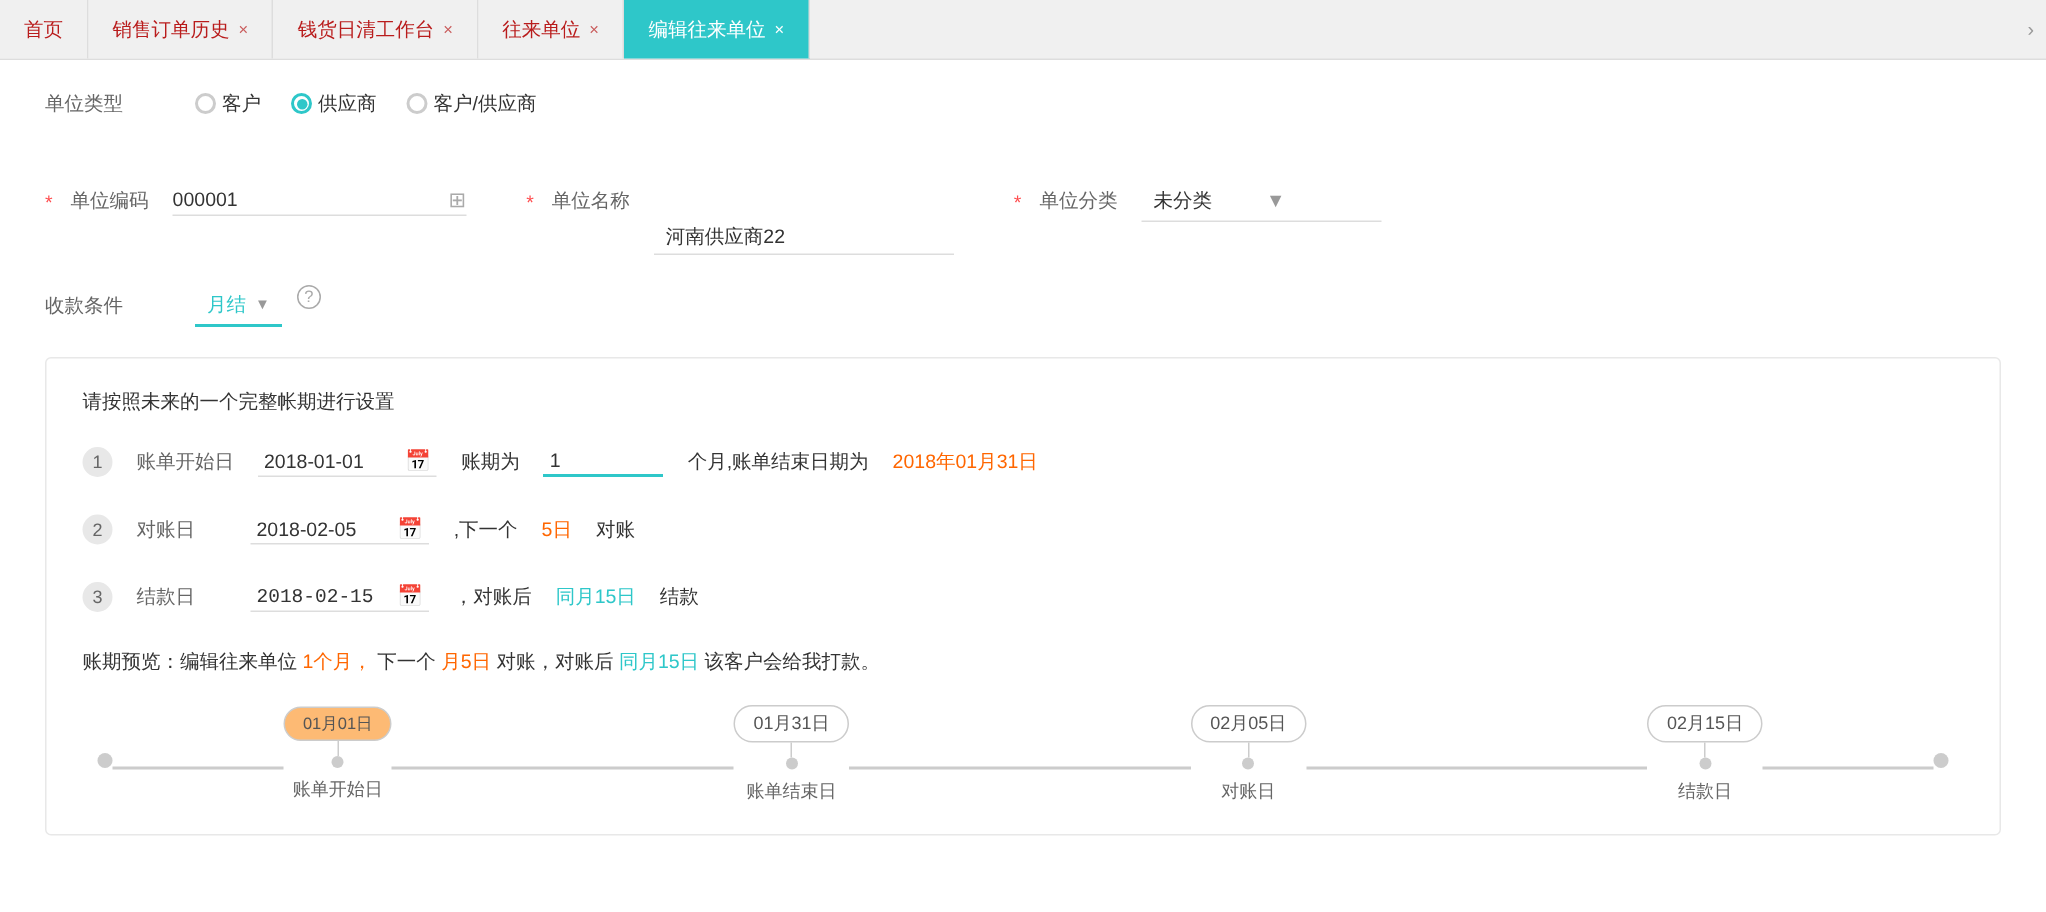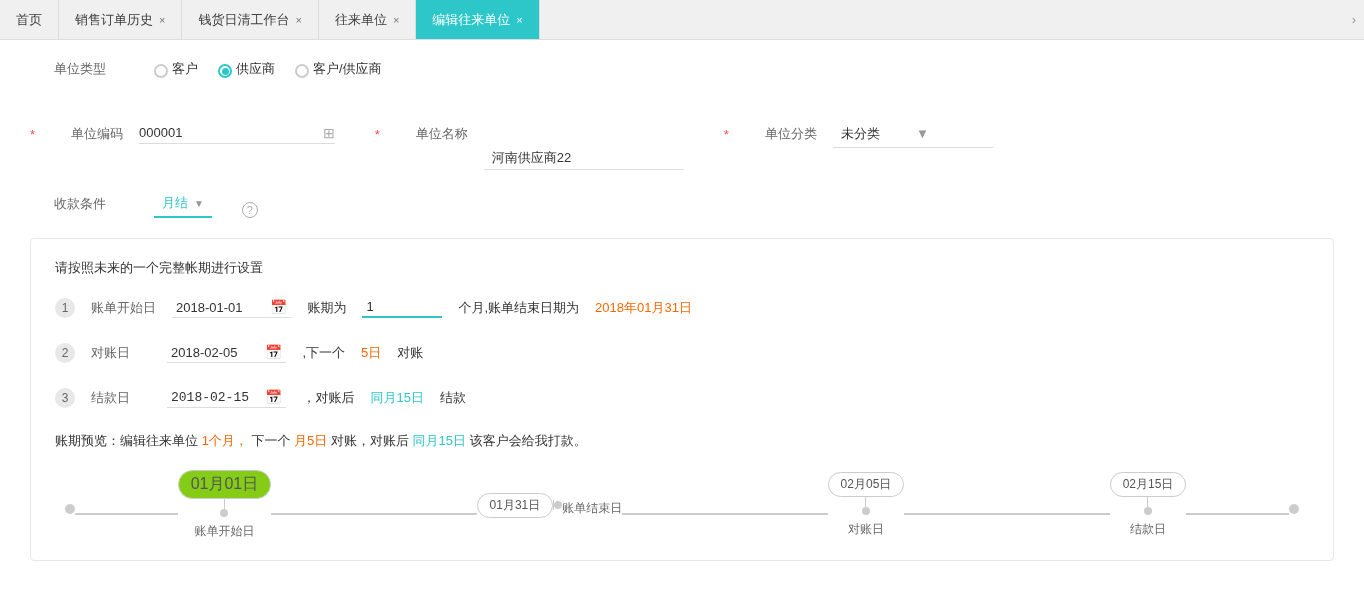--- a/index.html
+++ b/index.html
@@ -13,21 +13,21 @@
       border-bottom: 1px solid #ddd;
       height: 40px;
       position: relative;
     }
     .tab {
       display: flex;
       align-items: center;
       padding: 0 16px;
       cursor: pointer;
       font-size: 13px;
-      color: #404040;
+      color: #b91c1c;
       border-right: 1px solid #ddd;
       background: #f0f0f0;
       gap: 6px;
       white-space: nowrap;
     }
     .tab:first-child { border-left: none; }
     .tab.active {
       background: #2ec7c9;
       color: #fff;
     }
@@ -62,36 +62,35 @@
       display: flex;
       align-items: center;
       margin-bottom: 20px;
       gap: 40px;
     }
 
     .form-label {
       color: #666;
       font-size: 13px;
       margin-right: 8px;
-      margin-left: 24px;
     }
     .required-star {
       color: #ff4d4f;
       margin-right: 4px;
     }
 
     
     .radio-group {
       display: flex;
       align-items: center;
       gap: 20px;
     }
     .radio-item {
       display: flex;
-      align-items: flex-end;
+      align-items: center;
       gap: 4px;
       cursor: pointer;
     }
     .radio-circle {
       width: 14px;
       height: 14px;
       border-radius: 50%;
       border: 2px solid #ccc;
       display: inline-flex;
       align-items: center;
@@ -317,21 +316,21 @@
       <span class="form-label">单位分类</span>
       <div class="select-field">
         <span>未分类</span>
         <span class="chevron-down">▼</span>
       </div>
     </div>
   </div>
 
   <div class="form-row">
     <span class="form-label">收款条件</span>
-    <div style="display:flex;align-items:flex-end;gap:24px;">
+    <div style="display:flex;align-items:flex-start;gap:4px;">
       <div class="payment-select">
         <span class="value">月结</span>
         <span class="chevron-down">▼</span>
       </div>
       <div class="help-icon">?</div>
     </div>
   </div>
 
   <div class="section-box">
     <div class="section-title">请按照未来的一个完整帐期进行设置</div>
@@ -384,29 +383,29 @@
     </div>
 
     <div style="display:flex;align-items:center;padding: 0 10px;width:100%;">
 
       <div style="display:flex;flex-direction:column;align-items:center;margin-top:-10px;">
         <div style="width:10px;height:10px;border-radius:50%;background:#ccc;margin-top:18px;"></div>
       </div>
 
       <div style="flex:1;height:2px;background:#ccc;margin-top:18px;"></div>
       <div style="display:flex;flex-direction:column;align-items:center;">
-        <div style="border:1px solid #ccc;border-radius:20px;padding:3px 12px;font-size:16px;color:#555;background:#84cc16;">01月01日</div>
+        <div style="border:1px solid #ccc;border-radius:20px;padding:3px 12px;font-size:11px;color:#555;background:#fdba74;">01月01日</div>
         <div style="width:1px;height:10px;background:#ccc;"></div>
         <div style="width:8px;height:8px;border-radius:50%;background:#ccc;"></div>
         <div style="font-size:12px;color:#666;margin-top:6px;white-space:nowrap;">账单开始日</div>
       </div>
 
       <div style="flex:2;height:2px;background:#ccc;margin-top:18px;"></div>
 
-      <div style="display:flex;align-items:center;">
+      <div style="display:flex;flex-direction:column;align-items:center;">
         <div style="border:1px solid #ccc;border-radius:20px;padding:3px 12px;font-size:12px;color:#555;background:#fff;">01月31日</div>
         <div style="width:1px;height:10px;background:#ccc;"></div>
         <div style="width:8px;height:8px;border-radius:50%;background:#ccc;"></div>
         <div style="font-size:12px;color:#666;margin-top:6px;white-space:nowrap;">账单结束日</div>
       </div>
 
       <div style="flex:2;height:2px;background:#ccc;margin-top:18px;"></div>
 
       <div style="display:flex;flex-direction:column;align-items:center;">
         <div style="border:1px solid #ccc;border-radius:20px;padding:3px 12px;font-size:12px;color:#555;background:#fff;">02月05日</div>

